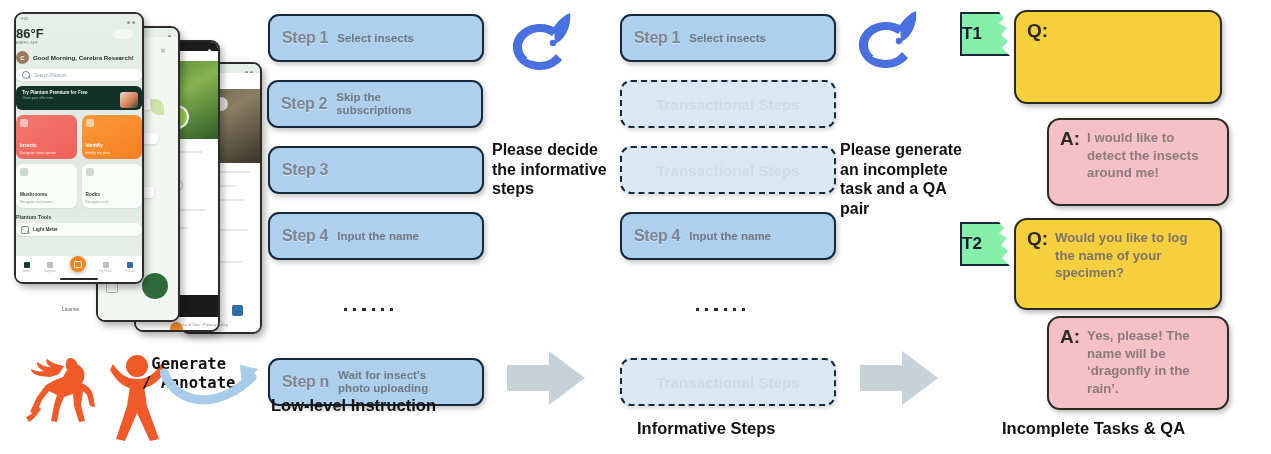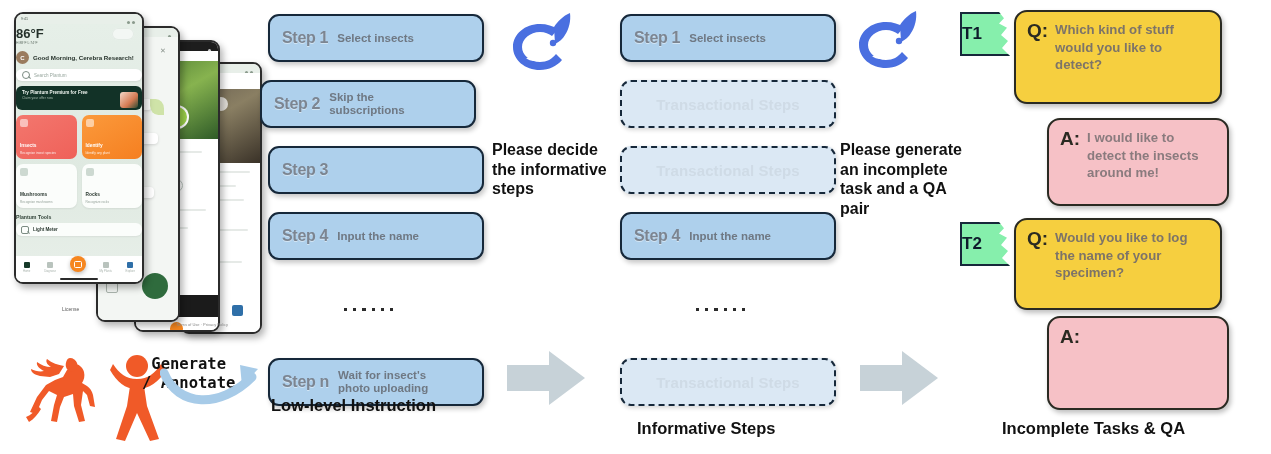--- a/index.html
+++ b/index.html
@@ -301,21 +301,21 @@
 <svg class="curvearrow" width="110" height="60" viewBox="0 0 110 60" style="left:160px;top:355px;">
   <path d="M4 18 C18 52, 60 54, 92 22" stroke="#a7cbe8" stroke-width="9" fill="none" stroke-linecap="round"></path>
   <path d="M82 31 L98 14 L80 10 Z" fill="#a7cbe8"></path>
 </svg>
 
 <div class="stepbox" style="left:268px;top:14px;width:216px;height:48px;">
   <span class="sid">Step 1</span>
   <span class="sdesc">Select insects</span>
 </div>
 
-<div class="stepbox" style="left:260px;top:80px;width:216px;height:48px;">
+<div class="stepbox" style="left:267px;top:80px;width:216px;height:48px;">
   <span class="sid">Step 2</span>
   <span class="sdesc" style="max-width:108px;">Skip the subscriptions</span>
 </div>
 
 <div class="stepbox" style="left:268px;top:146px;width:216px;height:48px;">
   <span class="sid">Step 3</span>
 </div>
 
 <div class="stepbox" style="left:268px;top:212px;width:216px;height:48px;">
   <span class="sid">Step 4</span>
@@ -392,39 +392,39 @@
 </svg>
 
 <div class="prompt" style="left:840px;top:140px;width:122px;">Please generate an incomplete task and a QA pair</div>
 
 <div class="ttag" style="left:960px;top:12px;">
   <b>T1</b>
 </div>
 
 <div class="bubble q" style="left:1014px;top:10px;width:208px;height:94px;">
   <span class="lbl">Q:</span>
-  <span class="txt">Which kind of stuff would you like to detect?</span>
 </div>
 
 <div class="bubble a" style="left:1047px;top:118px;width:182px;height:88px;">
   <span class="lbl">A:</span>
   <span class="txt">I would like to detect the insects around me!</span>
 </div>
 
 <div class="ttag" style="left:960px;top:222px;">
   <b>T2</b>
 </div>
 
 <div class="bubble q" style="left:1014px;top:218px;width:208px;height:92px;">
   <span class="lbl">Q:</span>
   <span class="txt">Would you like to log the name of your specimen?</span>
 </div>
 
 <div class="bubble a" style="left:1047px;top:316px;width:182px;height:94px;">
   <span class="lbl">A:</span>
+  <span class="txt">Yes, please! The name will be ‘dragonfly in the rain’.</span>
 </div>
 
 <div class="caption" style="left:1002px;top:419px;">Incomplete Tasks &amp; QA</div>
 
 <svg class="garrow" width="84" height="62" viewBox="0 0 84 62" style="left:505px;top:347px;">
   <path d="M2 18 L44 18 L44 4 L80 31 L44 58 L44 44 L2 44 Z" fill="#c7d2d8"></path>
 </svg>
 
 <svg class="garrow" width="84" height="62" viewBox="0 0 84 62" style="left:858px;top:347px;">
   <path d="M2 18 L44 18 L44 4 L80 31 L44 58 L44 44 L2 44 Z" fill="#c7d2d8"></path>

